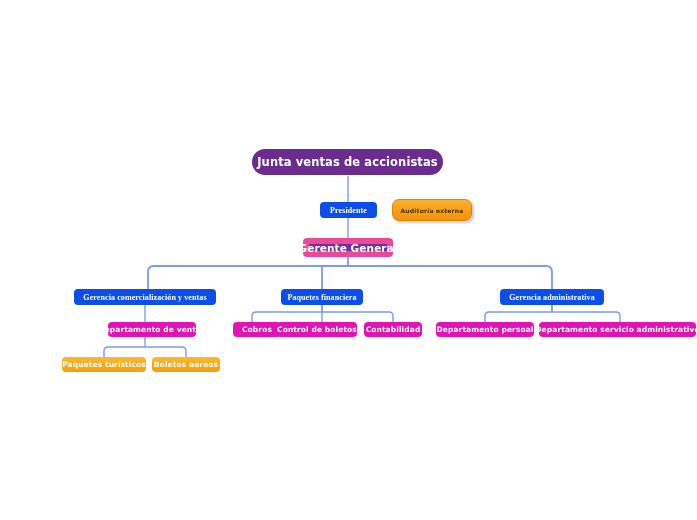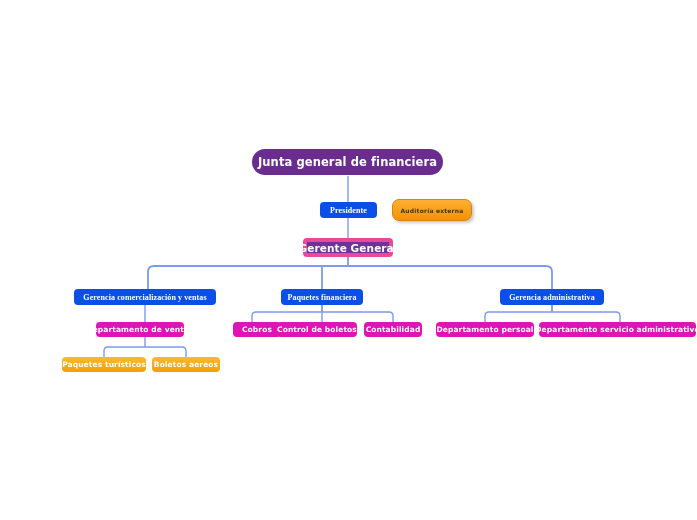--- a/index.html
+++ b/index.html
@@ -46,21 +46,21 @@
     border-radius: 13px;
     font-size: 11.5px;
     height: 26px;
     padding: 0 12px;
   }
 
   
   .node.purple-outline {
     background: #71309a;
     color: #ffffff;
-    border: 4px solid #ec4899;
+    border: 6px solid #ec4899;
     border-radius: 4px;
     font-size: 10.5px;
     height: 19px;
     padding: 0 0;
   }
 
   
   .node.blue {
     background: #0c4fe8;
     color: #ffffff;
@@ -128,35 +128,35 @@
 
       <path d="M322,304 L322,312" stroke-width="1.8"></path>
       <path d="M252,322 L252,316 Q252,312 256,312 L389,312 Q393,312 393,316 L393,322"></path>
       <path d="M322,312 L322,322"></path>
 
       <path d="M552,304 L552,312" stroke-width="1.8"></path>
       <path d="M485,322 L485,316 Q485,312 489,312 L616,312 Q620,312 620,316 L620,322"></path>
     </g>
   </svg>
 
-  <div class="node root" style="left:252px; top:149px; width:191px;">Junta general de financiera</div>
+  <div class="node root" style="left:252px; top:149px; width:191px;">Junta ventas de accionistas</div>
 
   <div class="node blue" style="left:320px; top:202px; width:57px;">Presidente</div>
 
   <div class="node orange-audit" style="left:392px; top:199px; width:80px;">Auditoría externa</div>
 
   <div class="node purple-outline" style="left:303px; top:238px; width:90px;">Gerente General</div>
 
   <div class="node blue" style="left:74px; top:289px; width:142px;">Gerencia comercialización y ventas</div>
 
   <div class="node blue" style="left:281px; top:289px; width:82px;">Paquetes financiera</div>
 
   <div class="node blue" style="left:500px; top:289px; width:104px;">Gerencia administrativa</div>
 
-  <div class="node magenta" style="left:96px; top:322px; width:88px;">Departamento de ventas</div>
+  <div class="node magenta" style="left:108px; top:322px; width:88px;">Departamento de ventas</div>
 
   <div class="node magenta" style="left:233px; top:322px; width:48px;">Cobros</div>
 
   <div class="node magenta" style="left:277px; top:322px; width:80px;">Control de boletos</div>
 
   <div class="node magenta" style="left:364px; top:322px; width:58px;">Contabilidad</div>
 
   <div class="node magenta" style="left:436px; top:322px; width:98px;">Departamento persoal</div>
 
   <div class="node magenta" style="left:539px; top:322px; width:157px;">Departamento servicio administrativo</div>

